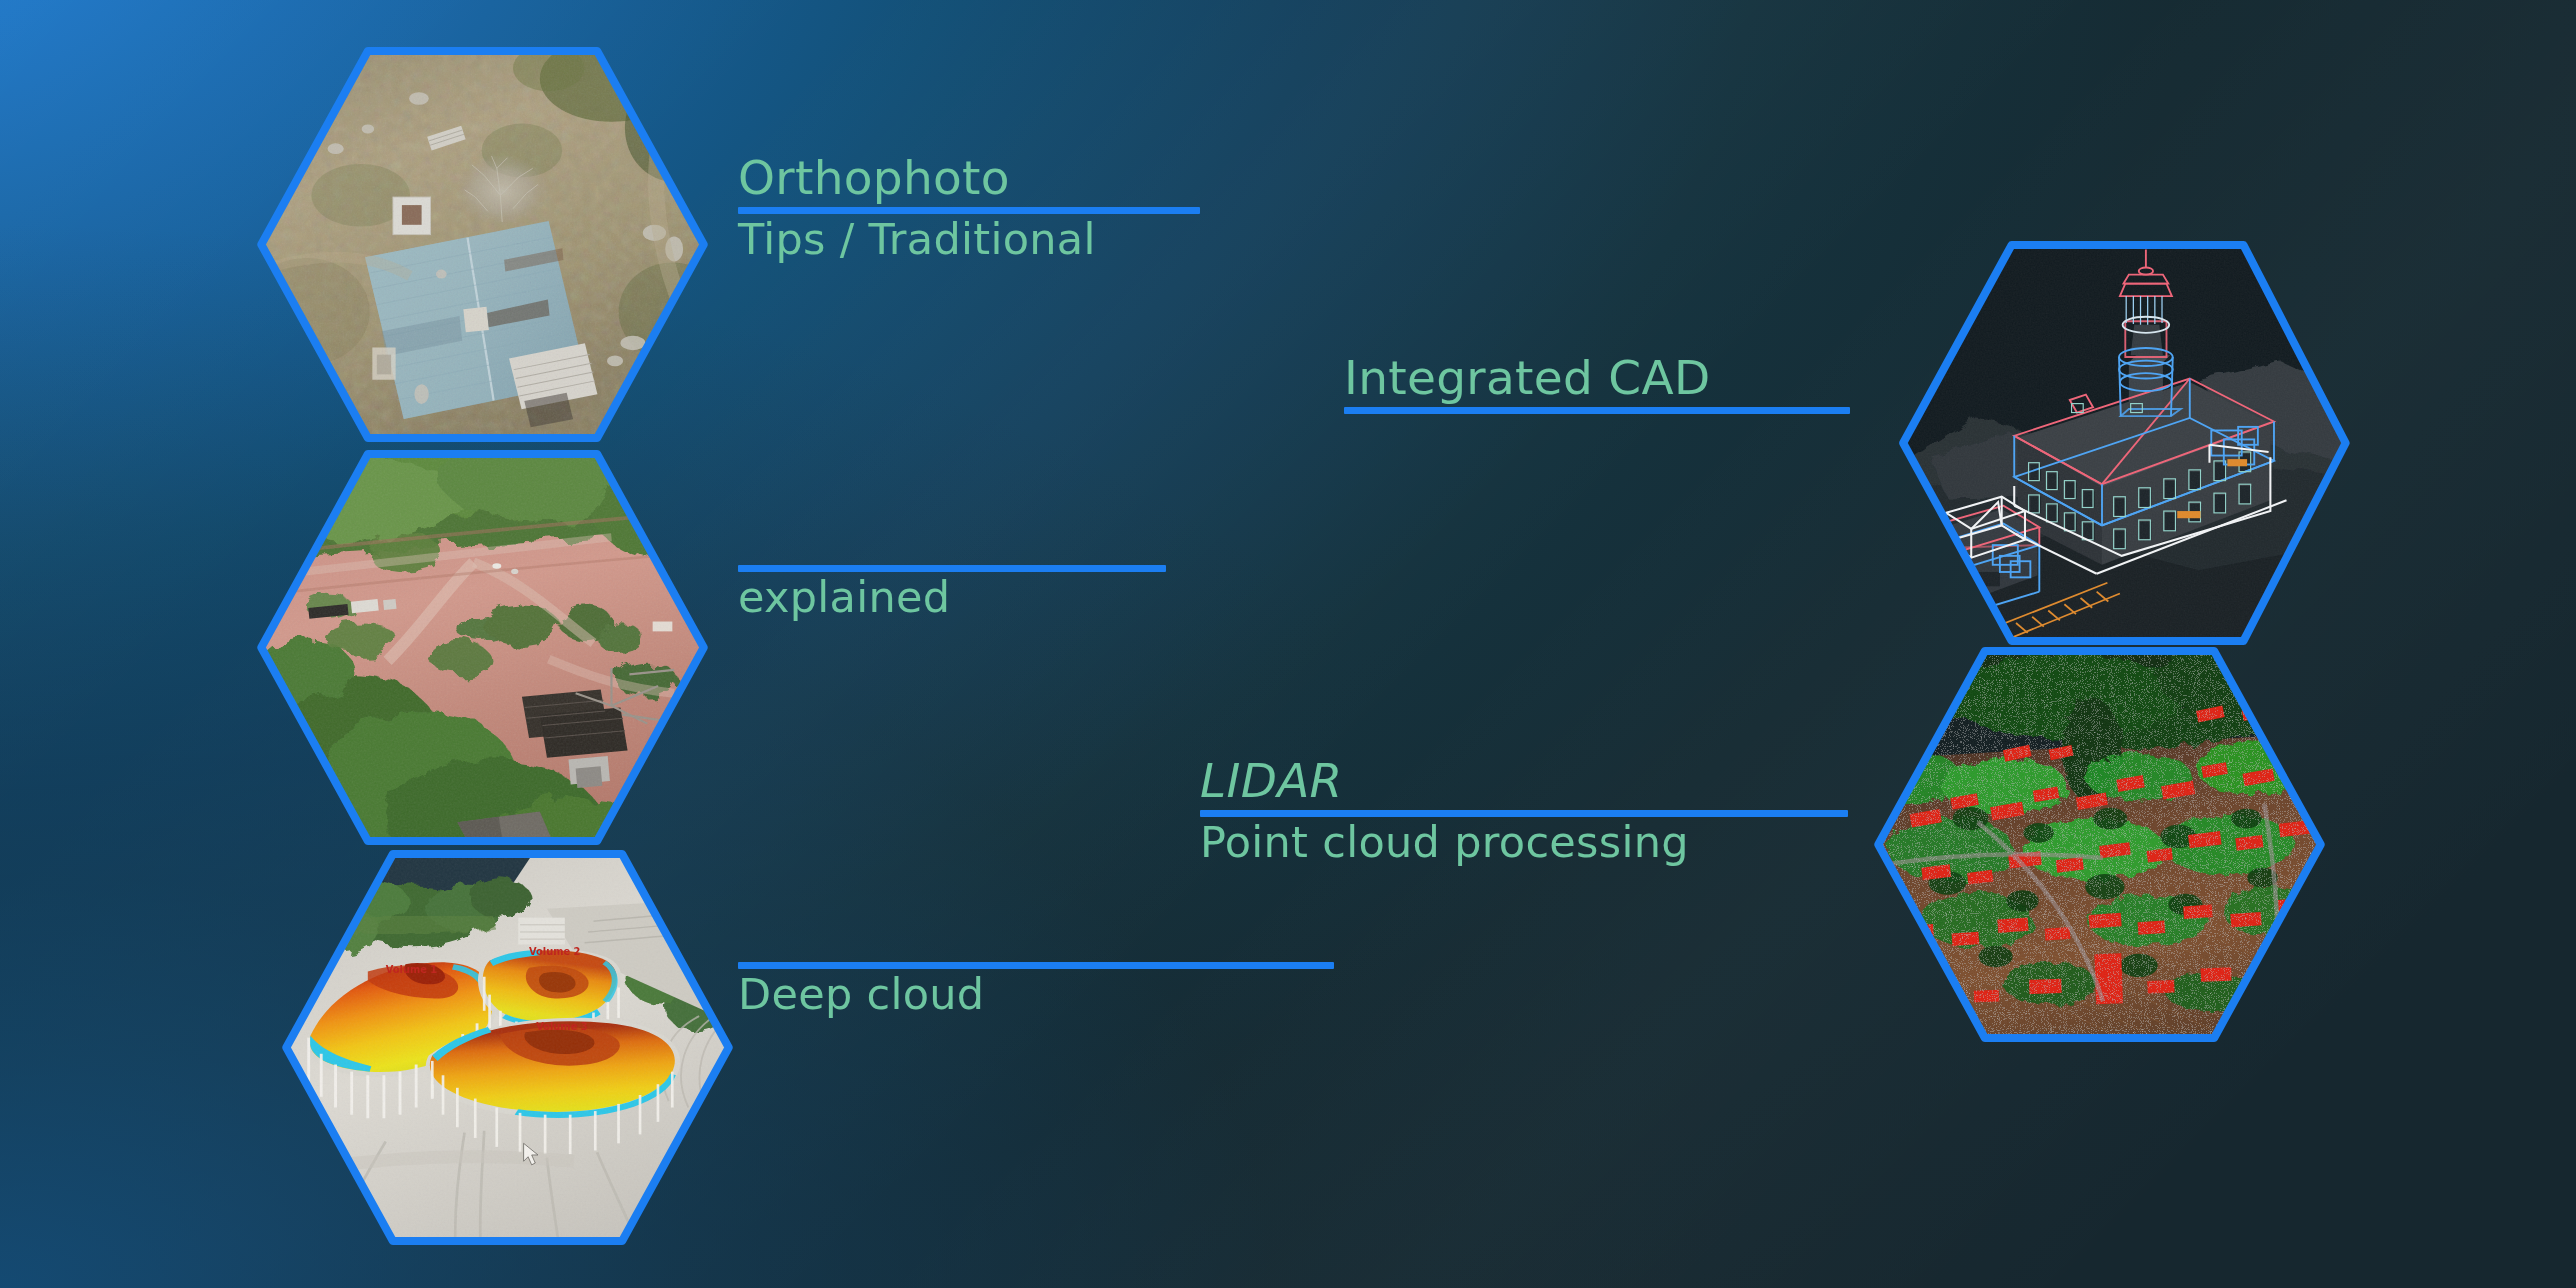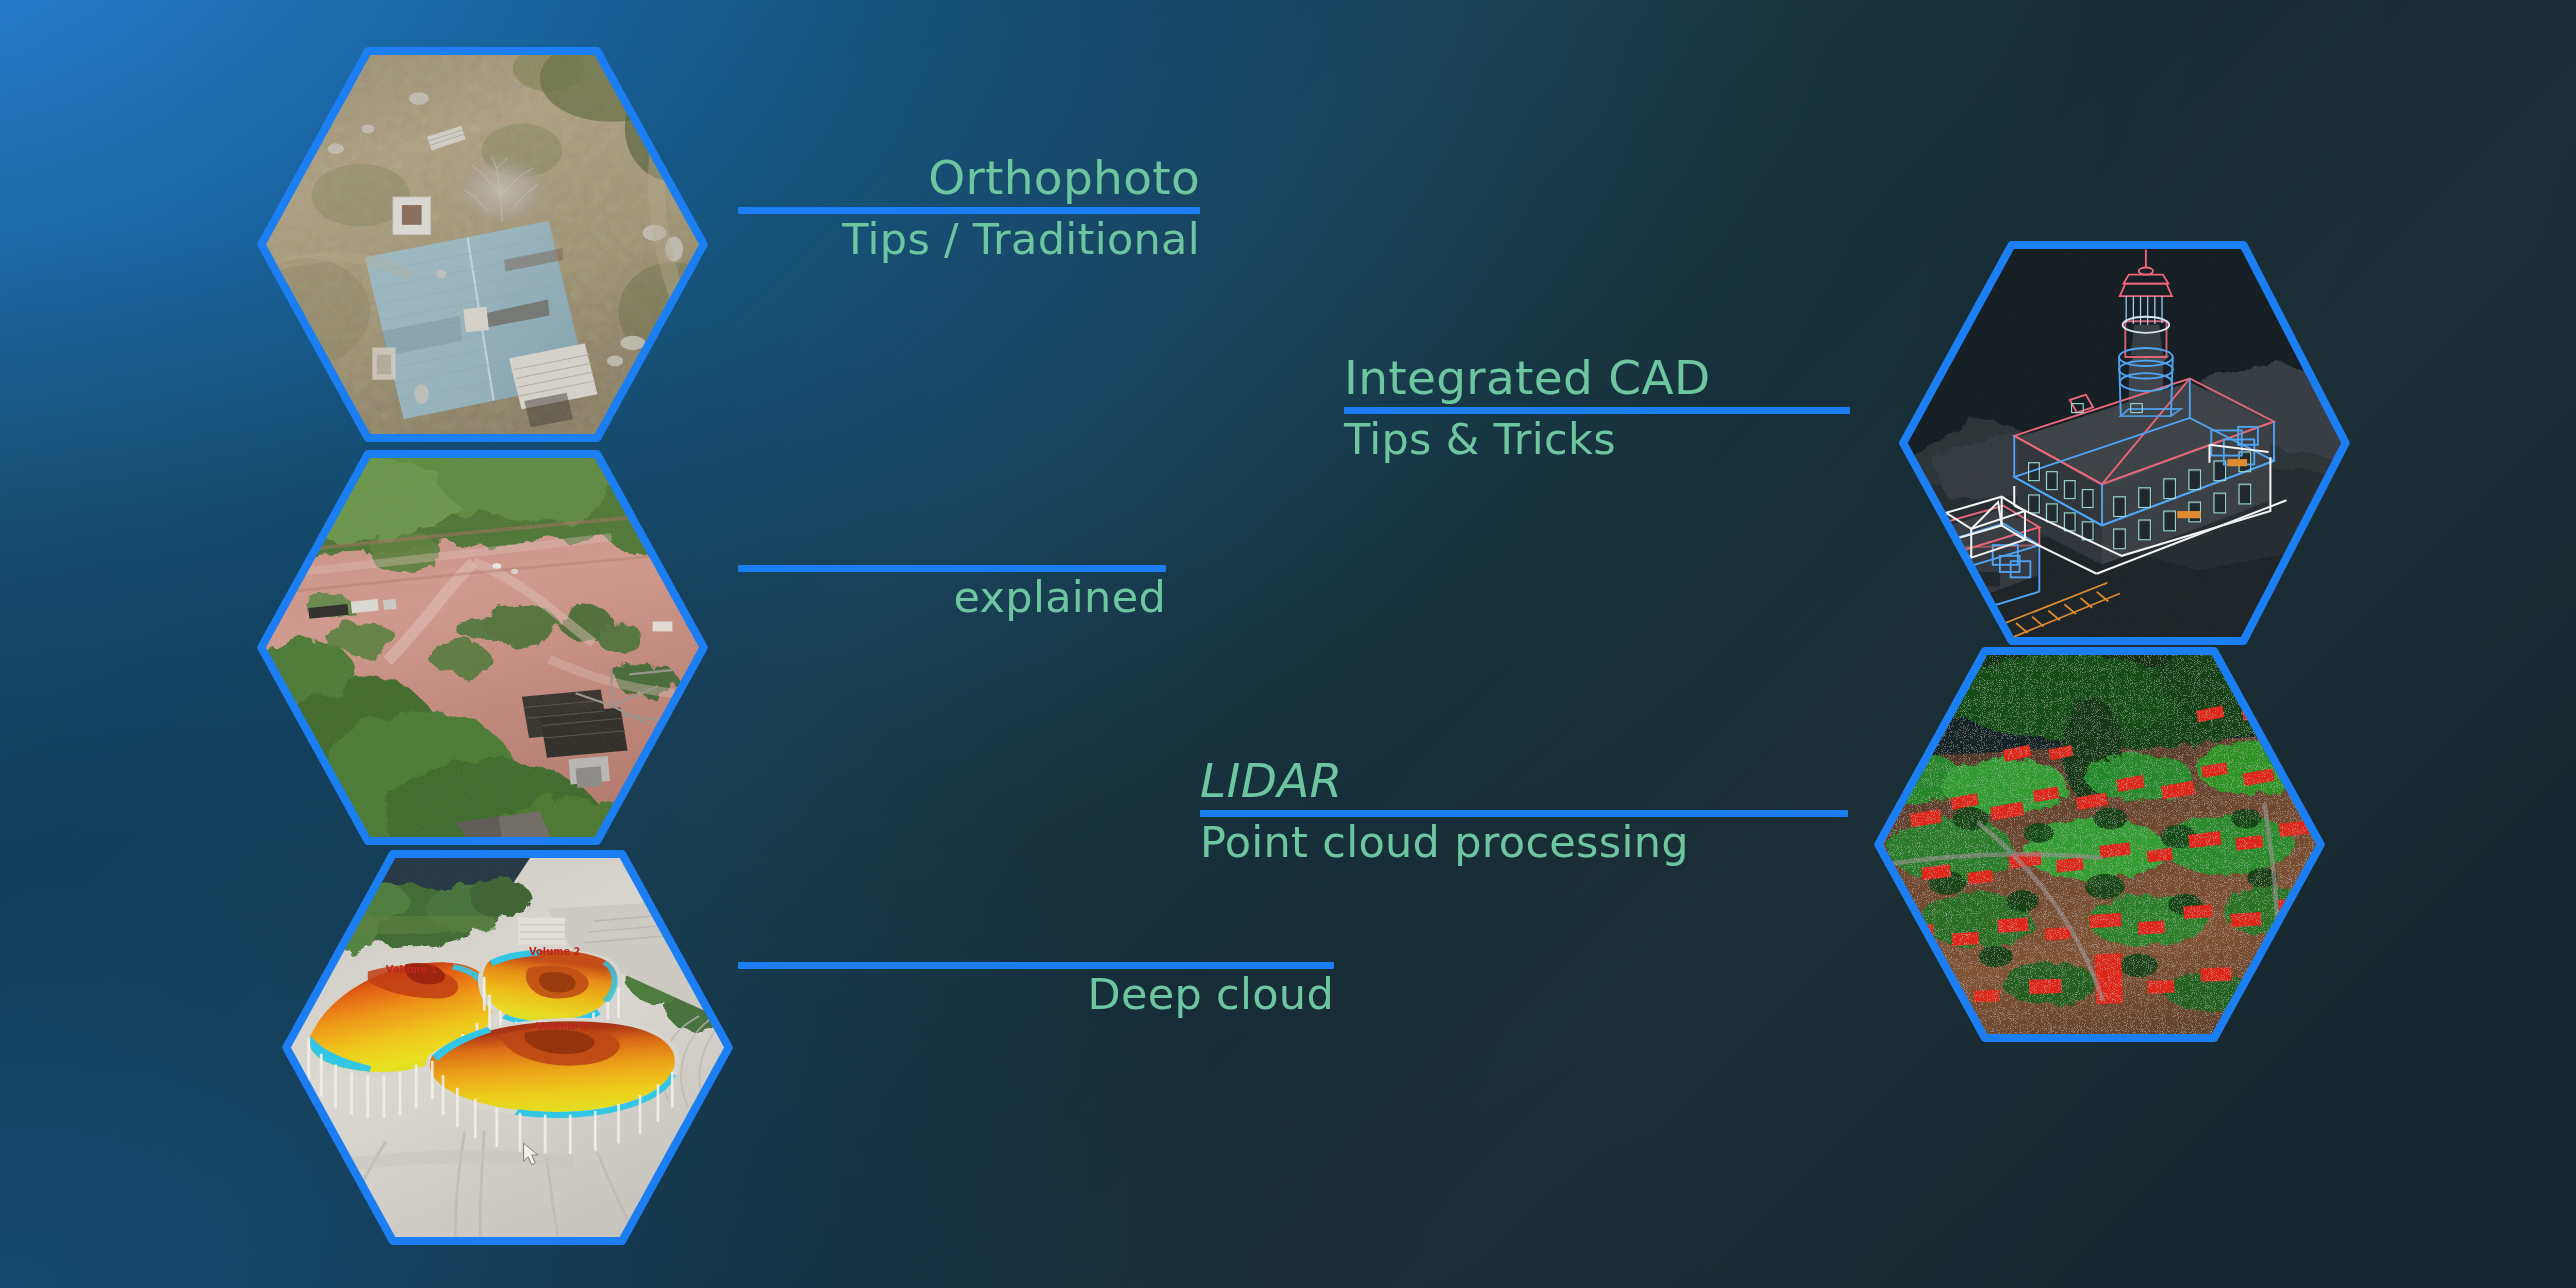--- a/index.html
+++ b/index.html
@@ -48,21 +48,20 @@
   }
   .hex svg { display:block; width:100%; height:100%; overflow:visible; }
 
   
   .label {
     position:absolute;
     font-family:"DejaVu Sans", sans-serif;
     color:#6cc39a;
     letter-spacing:0.3px;
     white-space:nowrap;
-    text-align:right;
   }
   .label .t1 {
     display:block;
     font-size:47px;
     line-height:1.02;
     color:#6ec6a0;
     font-weight:400;
   }
   .label .rule {
     display:block;
@@ -845,21 +844,20 @@
 </div>
 
 <div class="label" id="lbl-volume">
   <span class="rule" style="background: rgb(27, 126, 242);"></span>
   <span class="t2" style="color: rgb(110, 198, 160);">Deep cloud</span>
 </div>
 
 <div class="label right" id="lbl-cad">
   <span class="t1" style="color: rgb(110, 198, 160);">Integrated CAD</span>
   <span class="rule" style="background: rgb(27, 126, 242);"></span>
-  <span class="t2" style="color: rgb(110, 198, 160);">Tips &amp; Tricks</span>
 </div>
 
 <div class="label right" id="lbl-lidar">
   <span class="t1" style="color: rgb(110, 198, 160); font-style: italic;">LIDAR</span>
   <span class="rule" style="background: rgb(27, 126, 242);"></span>
   <span class="t2" style="color: rgb(110, 198, 160);">Point cloud processing</span>
 </div>
 
 
 </body></html>

